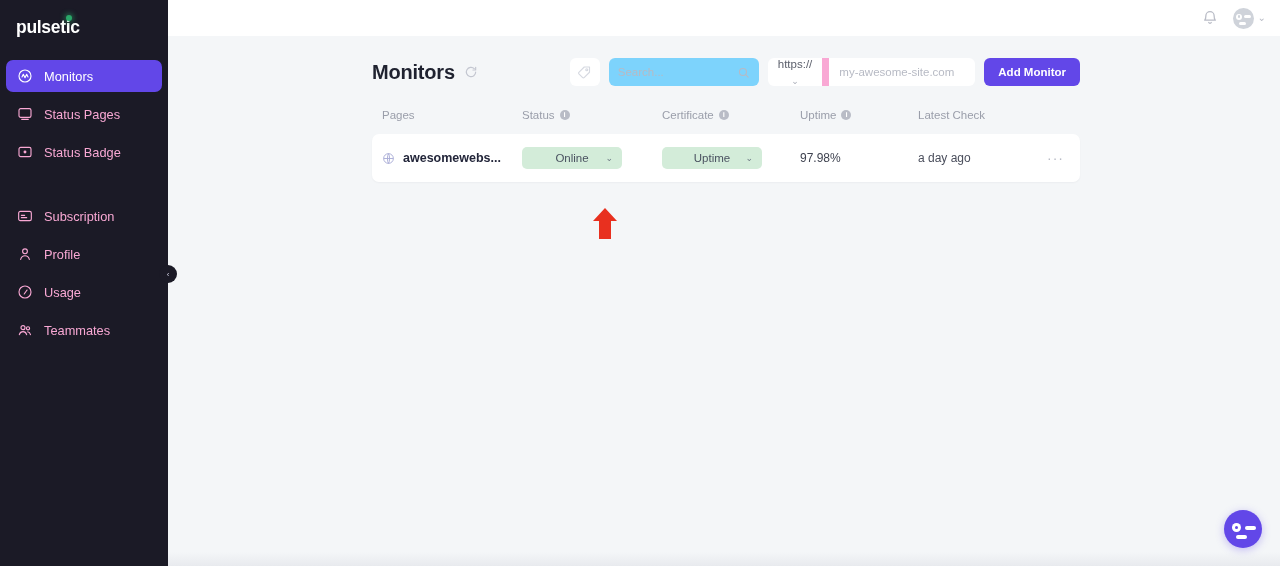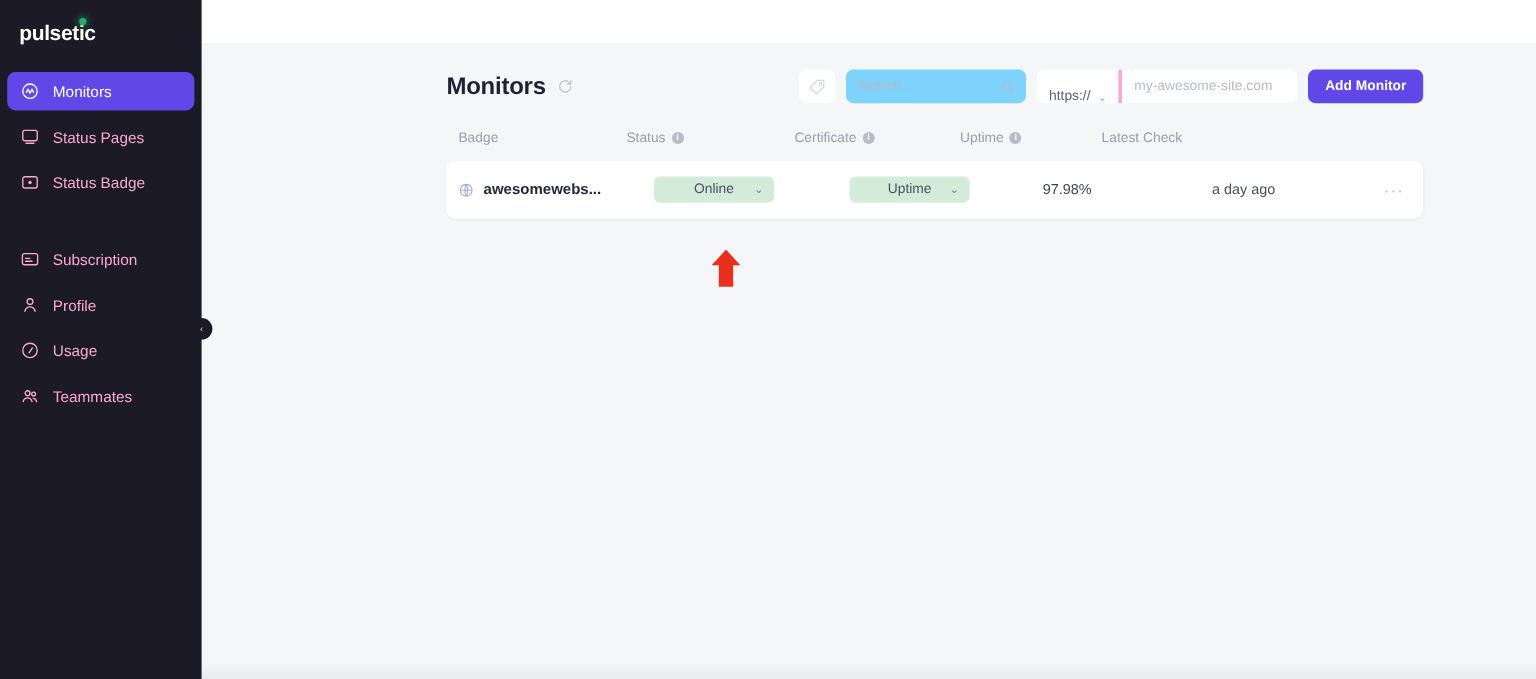--- a/index.html
+++ b/index.html
@@ -142,25 +142,26 @@
   .search-box .mag svg { width: 13px; height: 13px; display: block; }
 
   .url-group {
     height: 28px;
     background: #ffffff;
     border-radius: 6px;
     display: flex; align-items: center;
     overflow: hidden;
   }
   .proto {
-    display: flex; align-items: flex-end; gap: 6px;
+    display: flex; align-items: center; gap: 6px;
     padding: 0 10px; height: 100%;
     font-size: 11.5px; color: #5b5f6b;
-    border-right: 3px solid #f9a8d4;
-    cursor: pointer;
+    border-right: 7px solid #f9a8d4;
+    cursor: pointer;
+    flex-direction: column;
   }
   .proto .cd { color: #a9adb8; font-size: 9px; }
   .url-input {
     width: 146px; height: 100%;
     border: none; outline: none; background: transparent;
     padding: 0 10px;
     font-family: "Liberation Sans", sans-serif;
     font-size: 11.5px; color: #5b5f6b;
   }
   .url-input::placeholder { color: #b7bac4; }
@@ -206,21 +207,20 @@
   .tbody {
     background: #ffffff;
     border-radius: 7px;
     margin-top: 8px;
     box-shadow: 0 1px 2px rgba(30,35,60,0.04);
   }
   .trow {
     display: flex; align-items: center;
     height: 48px;
     padding: 0 8px 0 10px;
-    gap: 23px;
   }
   .cell-name {
     width: 140px;
     display: flex; align-items: center; gap: 8px;
     font-size: 12.5px; color: #23263a; font-weight: 700;
   }
   .globe { width: 13px; height: 13px; color: #a8abd6; flex: 0 0 13px; }
   .globe svg { width: 13px; height: 13px; display: block; }
 
   .badge {
@@ -429,21 +429,21 @@
             <input class="url-input" type="text" placeholder="my-awesome-site.com" style="">
           </div>
 
           <button class="add-btn">Add Monitor</button>
         </div>
       </div>
 
       <div class="table-wrap">
         <div class="thead">
           <div class="th col-name">
-            <span>Badge</span>
+            <span>Pages</span>
           </div>
           <div class="th col-status">
             <span>Status</span>
             <span class="info">i</span>
           </div>
           <div class="th col-cert">
             <span>Certificate</span>
             <span class="info">i</span>
           </div>
           <div class="th col-uptime">

